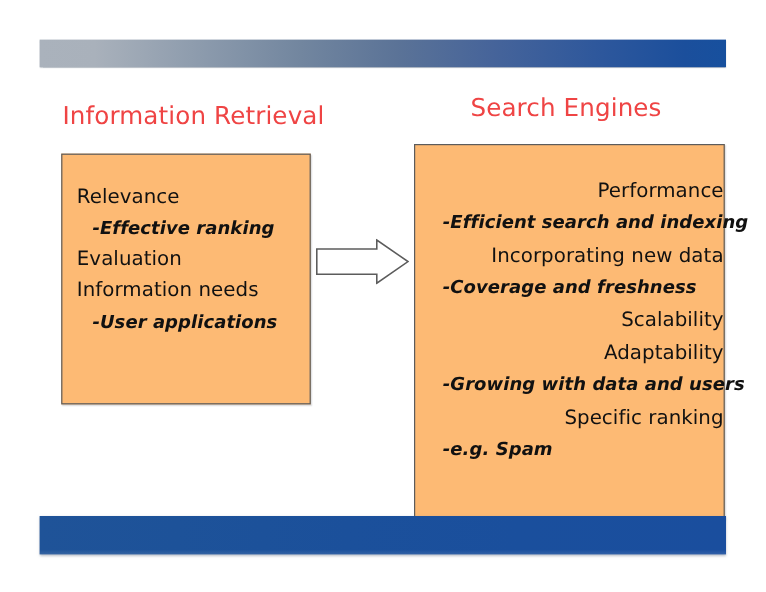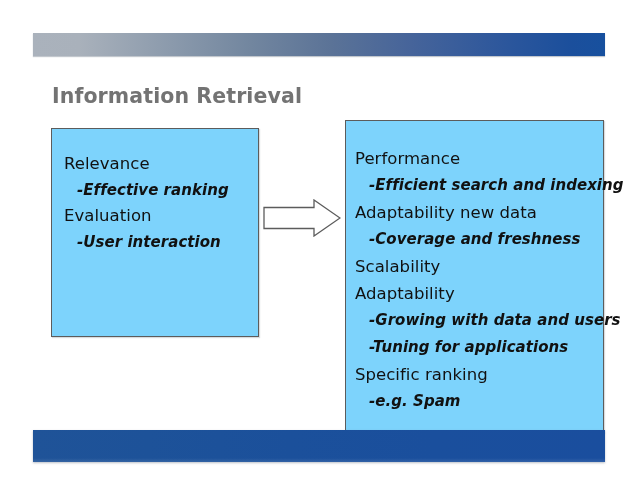--- a/index.html
+++ b/index.html
@@ -59,32 +59,32 @@
     position: absolute;
     left: 0; right: 0; bottom: 0;
     height: 4px;
     background: linear-gradient(to bottom, rgba(255,255,255,0.00), rgba(255,255,255,0.10));
   }
 
   
   .heading {
     position: absolute;
     font-size: 20.5px;
-    font-weight: 700;
-    color: #737373;
+    font-weight: 400;
+    color: #ef4444;
     letter-spacing: 0.1px;
     white-space: nowrap;
   }
   .heading-left  { left: 52px;  top: 84px; }
   .heading-right { left: 392px; top: 78px; }
 
   
   .box {
     position: absolute;
-    background: #7dd3fc;
+    background: #fdba74;
     border: 1.4px solid #5c5c5c;
     box-sizing: border-box;
     box-shadow: 1px 1px 1px rgba(150,155,160,0.35);
   }
   .box-left {
     left: 51px;
     top: 128px;
     width: 208px;
     height: 209px;
     padding: 22px 0 0 12px;
@@ -108,21 +108,21 @@
     letter-spacing: 0.05px;
   }
   .line-sub {
     font-size: 15px;
     font-style: italic;
     font-weight: 600;
     line-height: 26px;
     letter-spacing: 0.05px;
     padding-left: 13px;
   }
-  .box-right .line-main { line-height: 27px; }
+  .box-right .line-main { line-height: 27px; text-align: right; }
   .box-right .line-sub  { line-height: 27px; padding-left: 14px; }
 
   
   .arrow {
     position: absolute;
     left: 263px;
     top: 199px;
     width: 78px;
     height: 38px;
   }
@@ -130,42 +130,43 @@
 </style>
 </head>
 <body>
 
 <div class="slide">
 
   <div class="bar bar-top"></div>
 
   <div class="heading heading-left">Information Retrieval</div>
 
+  <div class="heading heading-right">Search Engines</div>
 
   <div class="box box-left">
     <div class="line line-main">Relevance</div>
     <div class="line line-sub">-Effective ranking</div>
     <div class="line line-main">Evaluation</div>
-    <div class="line line-sub">-User interaction</div>
+    <div class="line line-main">Information needs</div>
+    <div class="line line-sub">-User applications</div>
   </div>
 
   <div class="arrow">
     <svg width="78" height="38" viewBox="0 0 78 38" xmlns="http://www.w3.org/2000/svg">
       <polygon points="1,8.5 51,8.5 51,1 77,19 51,37 51,29.5 1,29.5" fill="#ffffff" stroke="#5c5c5c" stroke-width="1.3" stroke-linejoin="miter"></polygon>
     </svg>
   </div>
 
   <div class="box box-right">
     <div class="line line-main">Performance</div>
     <div class="line line-sub">-Efficient search and indexing</div>
-    <div class="line line-main">Adaptability new data</div>
+    <div class="line line-main">Incorporating new data</div>
     <div class="line line-sub">-Coverage and freshness</div>
     <div class="line line-main">Scalability</div>
     <div class="line line-main">Adaptability</div>
     <div class="line line-sub">-Growing with data and users</div>
-    <div class="line line-sub">-Tuning for applications</div>
     <div class="line line-main">Specific ranking</div>
     <div class="line line-sub">-e.g. Spam</div>
   </div>
 
   <div class="bar bar-bottom"></div>
 
 </div>
 
 </body></html>

